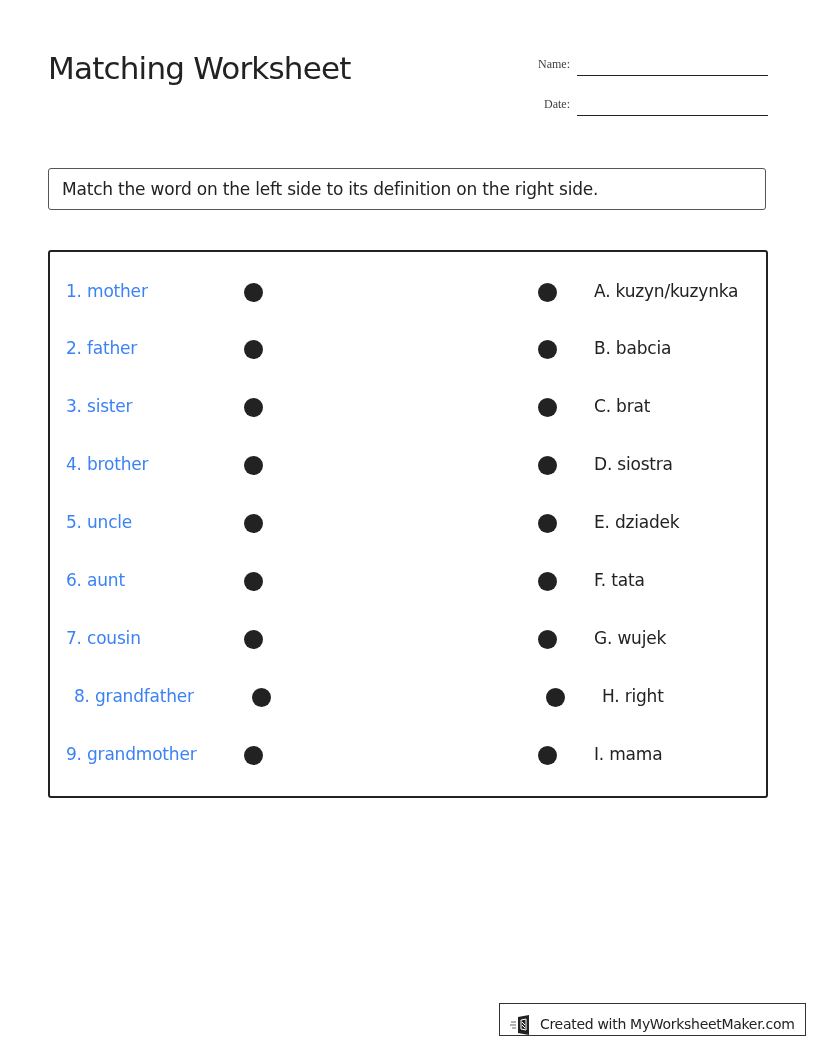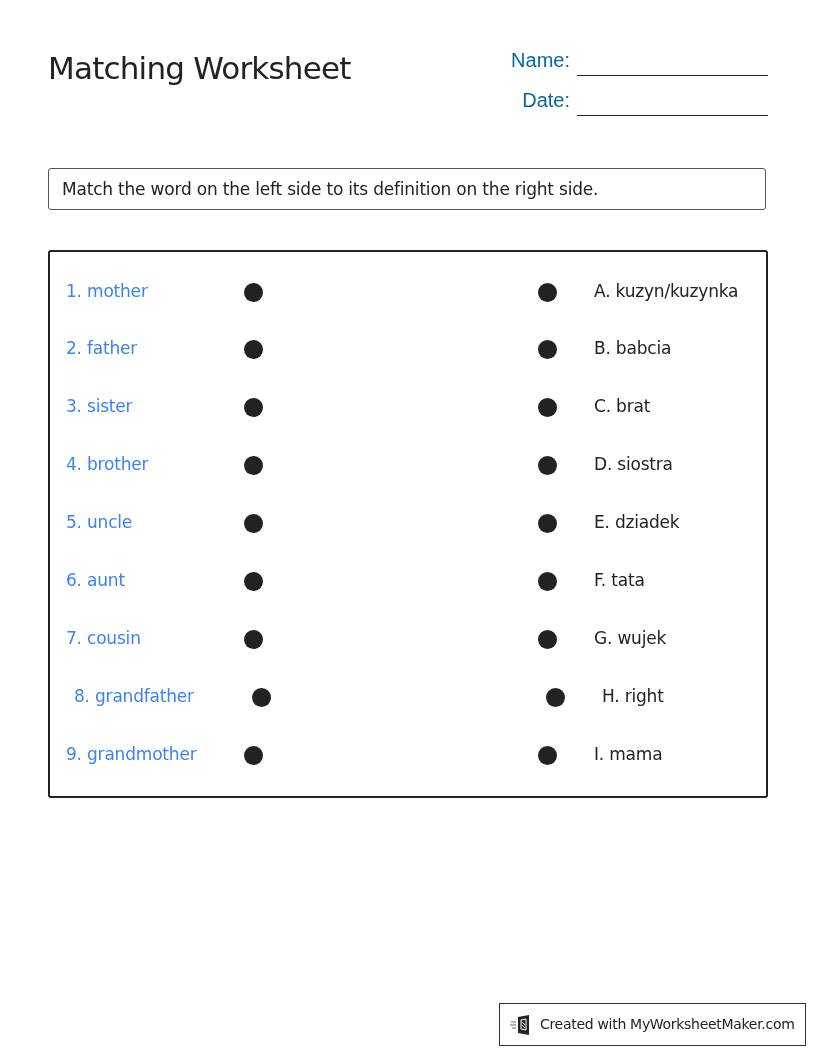--- a/index.html
+++ b/index.html
@@ -8,21 +8,21 @@
       font-family: "DejaVu Sans", sans-serif; color: #222222;
     }
     .title {
       position: absolute; left: 48px; top: 48px;
       font-family: "DejaVu Sans", sans-serif; font-size: 31px; font-weight: normal;
       letter-spacing: -0.8px; color: #222222; margin: 0; line-height: 40px;
     }
     .field { position: absolute; left: 500px; width: 268px; height: 24px; }
     .field .lbl {
       position: absolute; right: 198px; bottom: 4px;
-      font-family: Liberation Sans, sans-serif; font-size: 20px; color: #0369a1;
+      font-family: Liberation Serif, serif; font-size: 12px; color: #404040;
     }
     .field .line {
       position: absolute; left: 77px; right: 0; bottom: 0;
       border-bottom: 1.3px solid #222;
     }
     .instructions {
       position: absolute; left: 48px; top: 168px; width: 718px; height: 42px;
       border: 1px solid #555; border-radius: 3px; box-sizing: border-box; padding-left: 7px;
     }
     .instructions span {
@@ -42,21 +42,21 @@
       position: absolute; left: 544px; top: 4px; font-size: 17px;
       letter-spacing: -0.2px; color: #222; white-space: nowrap;
     }
     .dot {
       position: absolute; top: 6px; width: 19px; height: 19px;
       border-radius: 50%; background: #222222;
     }
     .dot.l { left: 194px; }
     .dot.r { left: 488px; }
     .footer {
-      position: absolute; left: 499px; top: 1003px; width: 307px; height: 43px;
+      position: absolute; left: 499px; top: 1003px; width: 307px; height: 33px;
       border: 1.3px solid #333; box-sizing: border-box; text-decoration: underline;
     }
     .footer .logo { position: absolute; left: 10px; top: 10px; width: 24px; height: 22px; }
     .footer span {
       position: absolute; left: 40px; top: 12px; font-size: 14px;
       letter-spacing: -0.3px; color: #222; white-space: nowrap;
     }
   </style>
 </head>
 <body>

